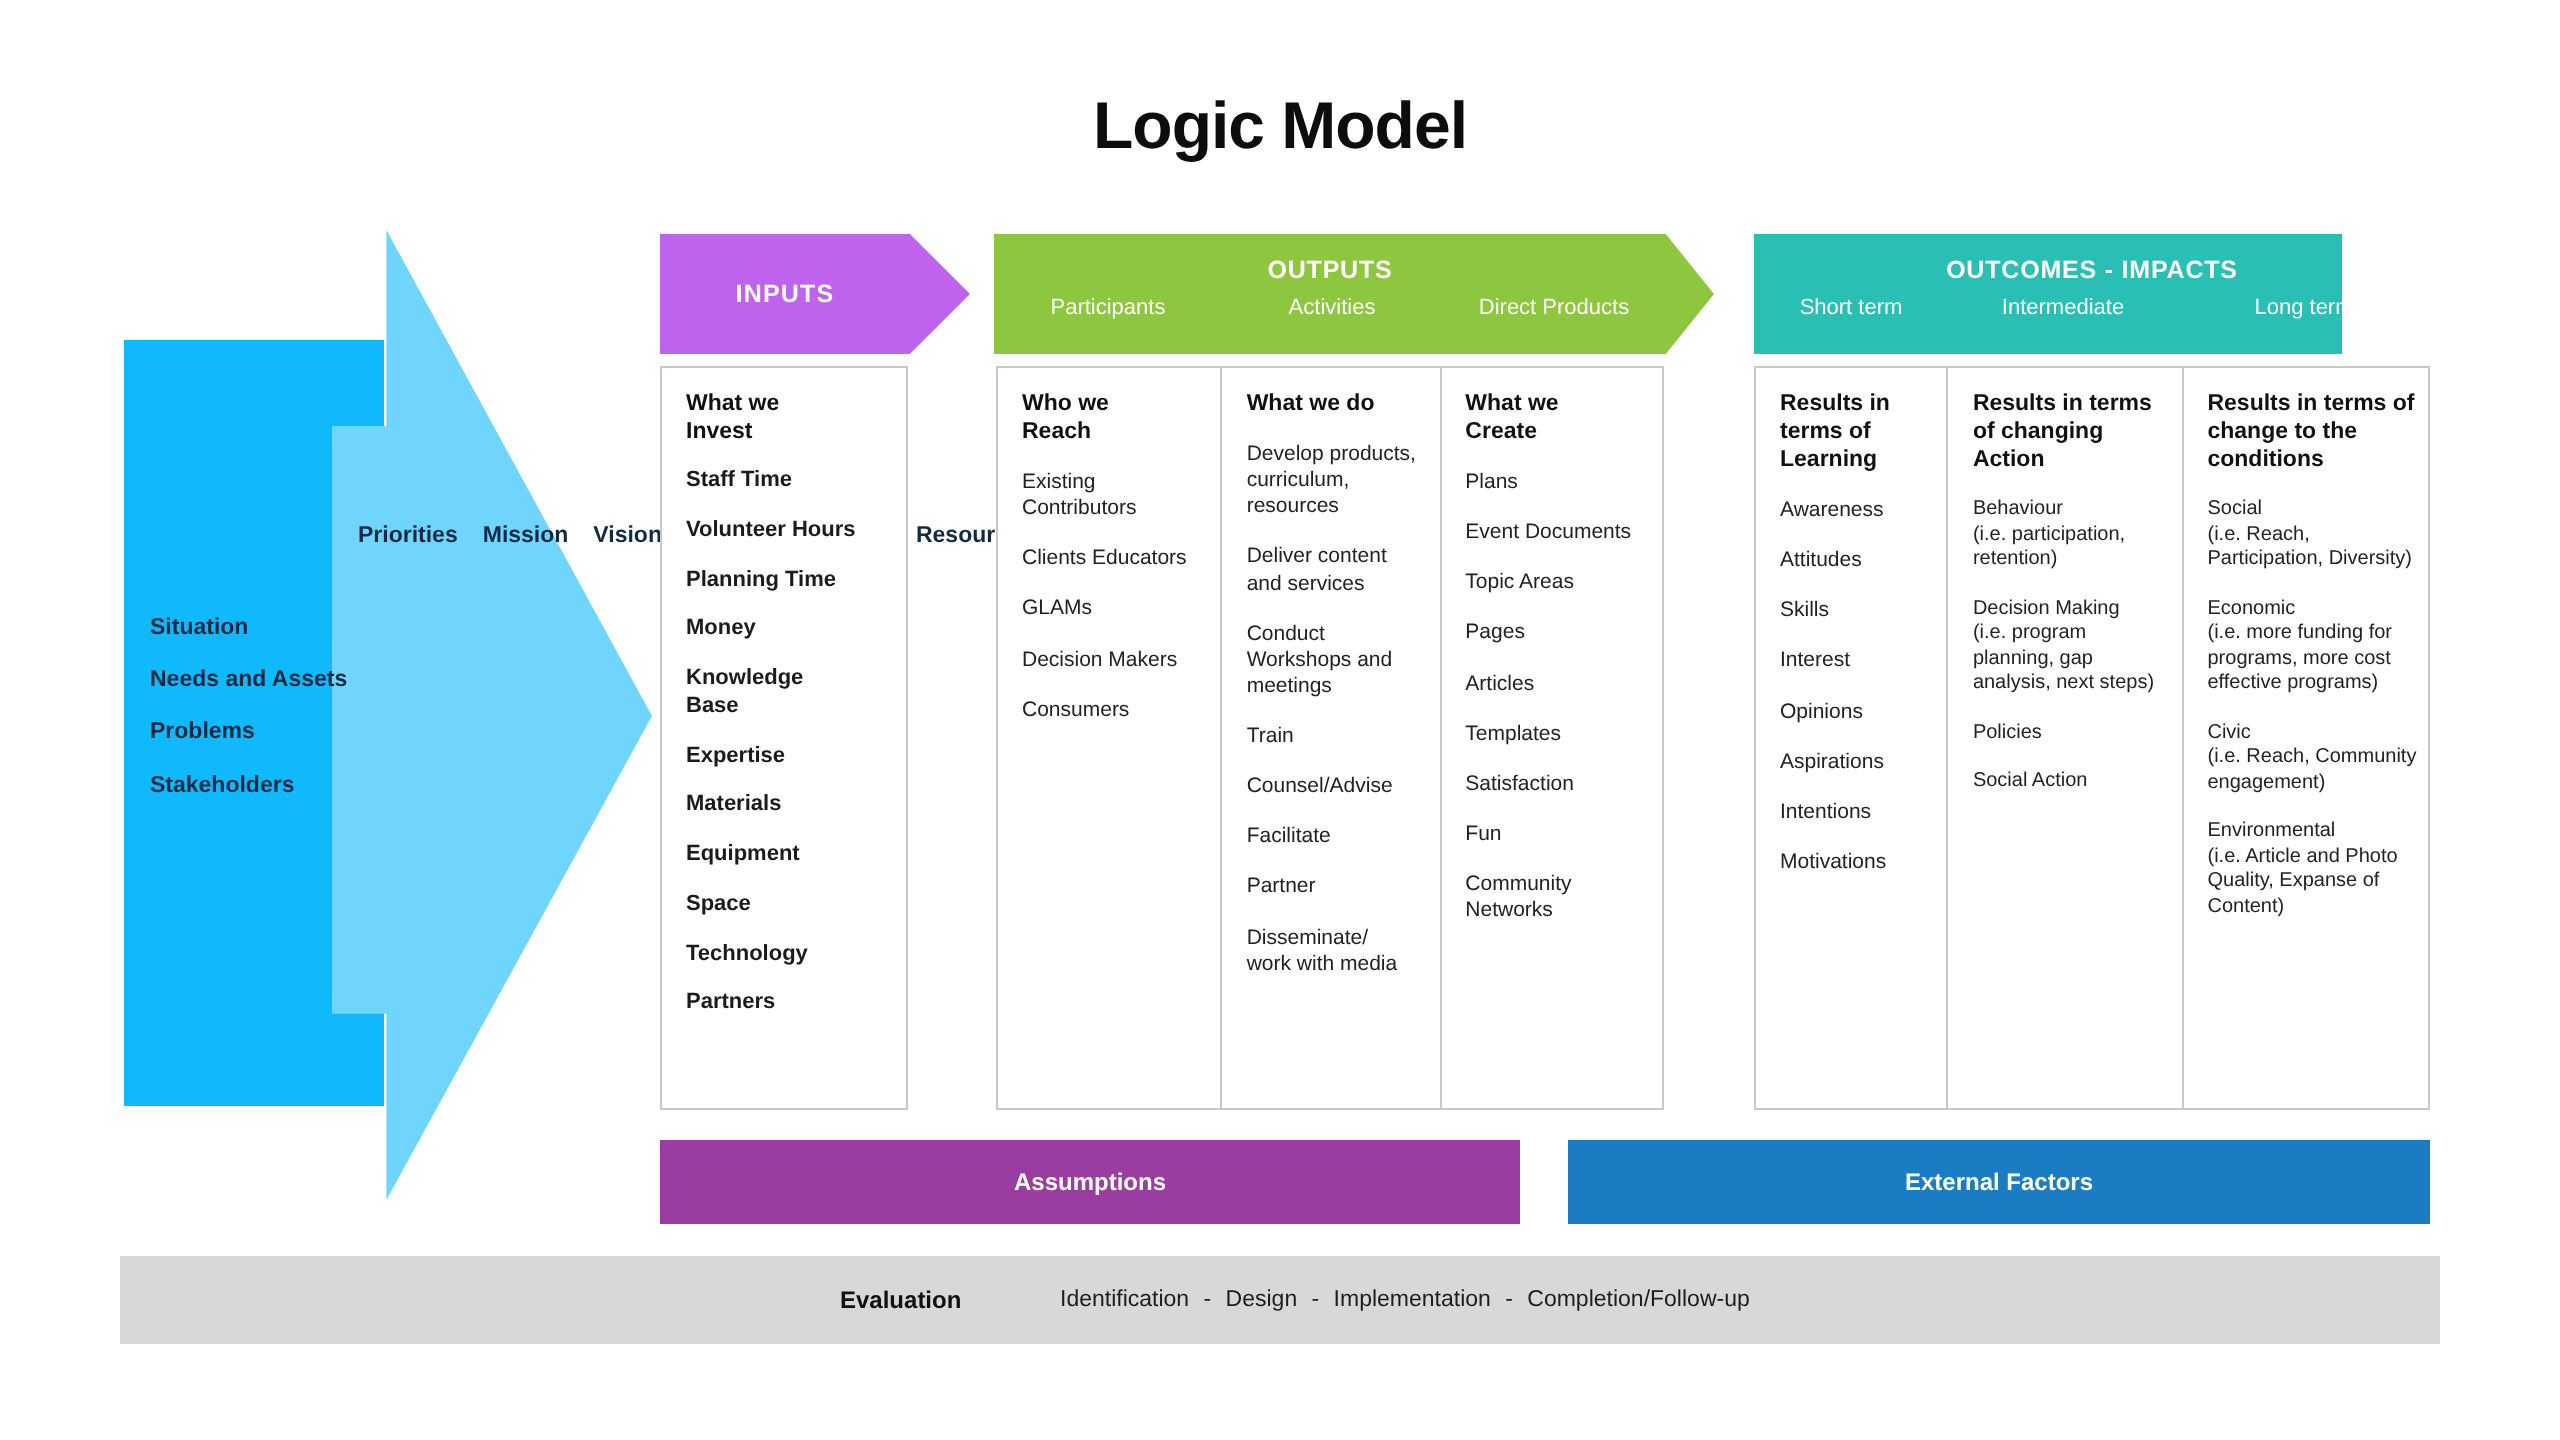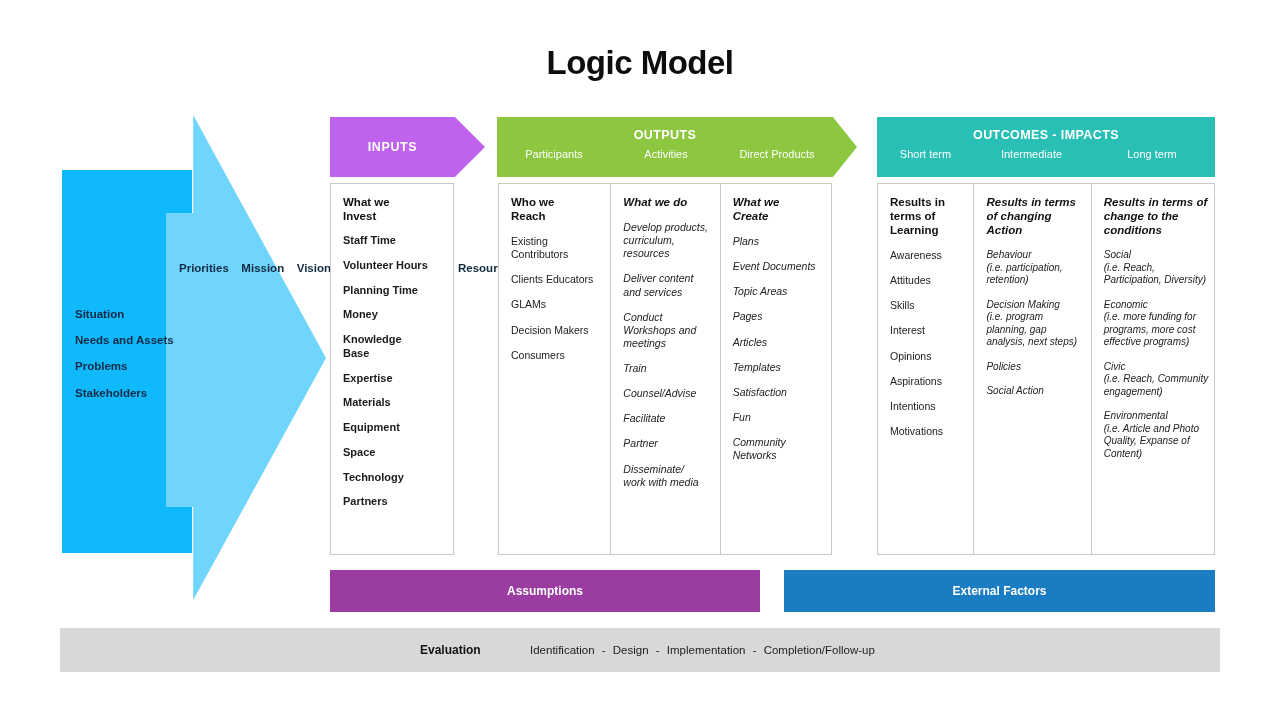--- a/index.html
+++ b/index.html
@@ -25,39 +25,39 @@
   
   .hdr { top:117px; height:60px; color:#ffffff; }
   .inputs-arrow { left:330px; width:155px; background:#bf63ee;
     clip-path:polygon(0 0, 80.6% 0, 100% 50%, 80.6% 100%, 0 100%); }
   .inputs-arrow .lbl { position:absolute; inset:0 30px 0 0; display:flex; align-items:center; justify-content:center;
     font-size:12.5px; font-weight:bold; letter-spacing:0.6px; }
   .outputs-arrow { left:497px; width:360px; background:#8dc63f;
     clip-path:polygon(0 0, 93.3% 0, 100% 50%, 93.3% 100%, 0 100%); }
   .hdr-inner { position:absolute; left:0; top:0; height:100%; display:flex; flex-direction:column; }
   .outputs-arrow .hdr-inner { width:336px; }
-  .outcomes-bar { left:877px; width:338px; background:#2abfb4; }
+  .outcomes-bar { left:877px; width:294px; background:#2abfb4; }
   .outcomes-bar .hdr-inner { width:338px; }
   .hdr-title { margin-top:11px; text-align:center; font-size:12.5px; font-weight:bold; letter-spacing:0.4px; }
   .hdr-subrow { display:flex; margin-top:6px; }
   .hdr-subrow .cell { text-align:center; font-size:11px; }
   .outputs-arrow .cell:nth-child(1){ width:114px; }
   .outputs-arrow .cell:nth-child(2){ width:110px; }
   .outputs-arrow .cell:nth-child(3){ width:112px; }
   .outcomes-bar .cell:nth-child(1){ width:97px; }
   .outcomes-bar .cell:nth-child(2){ width:115px; }
   .outcomes-bar .cell:nth-child(3){ width:126px; }
 
   
   .box { top:183px; height:372px; border:1px solid #c9c9c9; background:#ffffff; }
   .inputs-box { left:330px; width:124px; display:flex; flex-direction:column; gap:11px; padding:11px 8px 10px 12px; }
   .outputs-box { left:498px; width:334px; display:flex; }
   .outcomes-box { left:877px; width:338px; display:flex; }
   .col { display:flex; flex-direction:column; gap:12px; padding:11px 7px 10px 12px; }
-  .col + .col { border-left:1px solid #c9c9c9;font-style:italic; }
+  .col + .col { border-left:1px solid #c9c9c9; }
   .outputs-box .col:nth-child(1){ width:112px; }
   .outputs-box .col:nth-child(2){ width:110px; }
   .outputs-box .col:nth-child(3){ width:112px; }
   .outcomes-box .col:nth-child(1){ width:96px; padding-right:3px; }
   .outcomes-box .col:nth-child(2){ width:118px; padding-right:5px; }
   .outcomes-box .col:nth-child(3){ width:124px; padding-right:5px; }
   .col-title { font-size:11.5px; font-weight:bold; color:#111111; line-height:1.22; max-width:78px; }
   .outcomes-box .col-title { max-width:none; }
   .col-item { font-size:10.5px; color:#222222; line-height:1.25; white-space:pre-line; }
   .inputs-box .col-item { font-weight:bold; font-size:11px; color:#1b1b1b; max-width:88px; }

